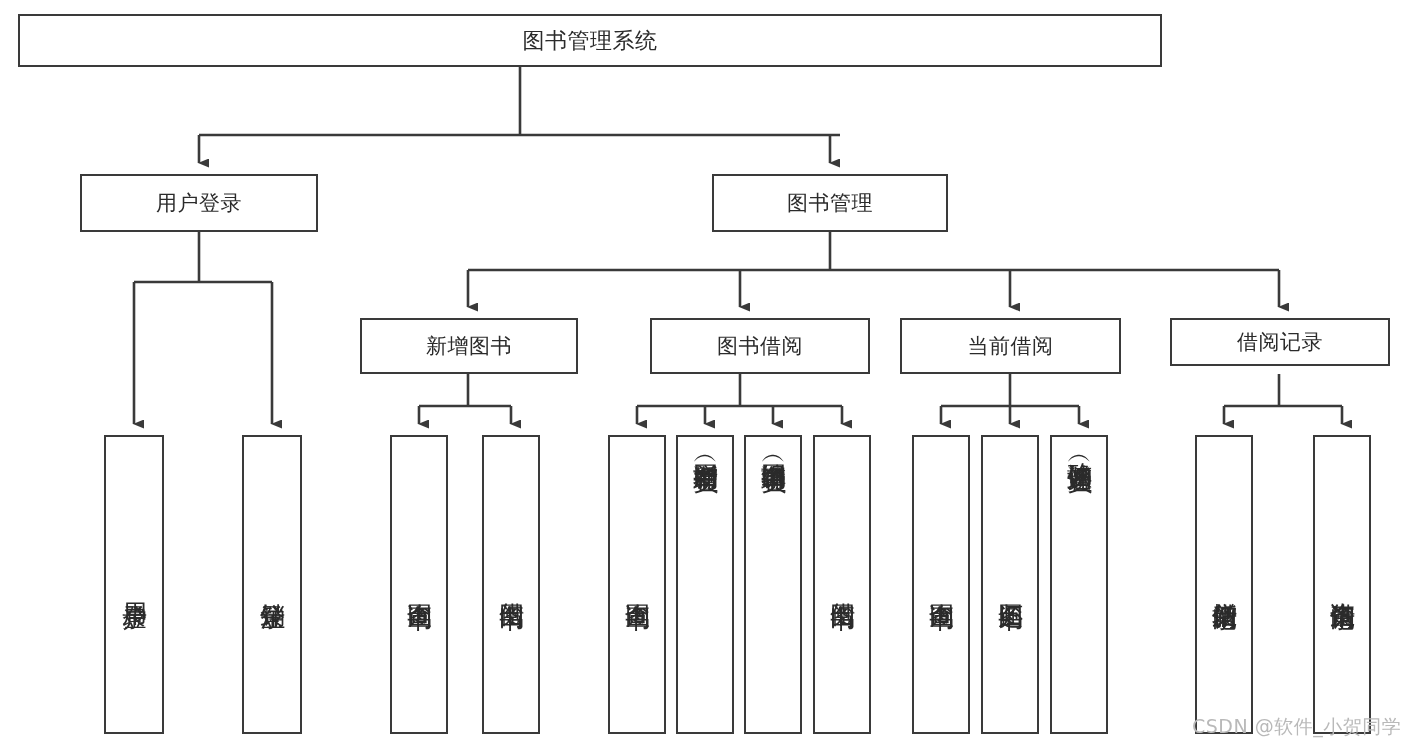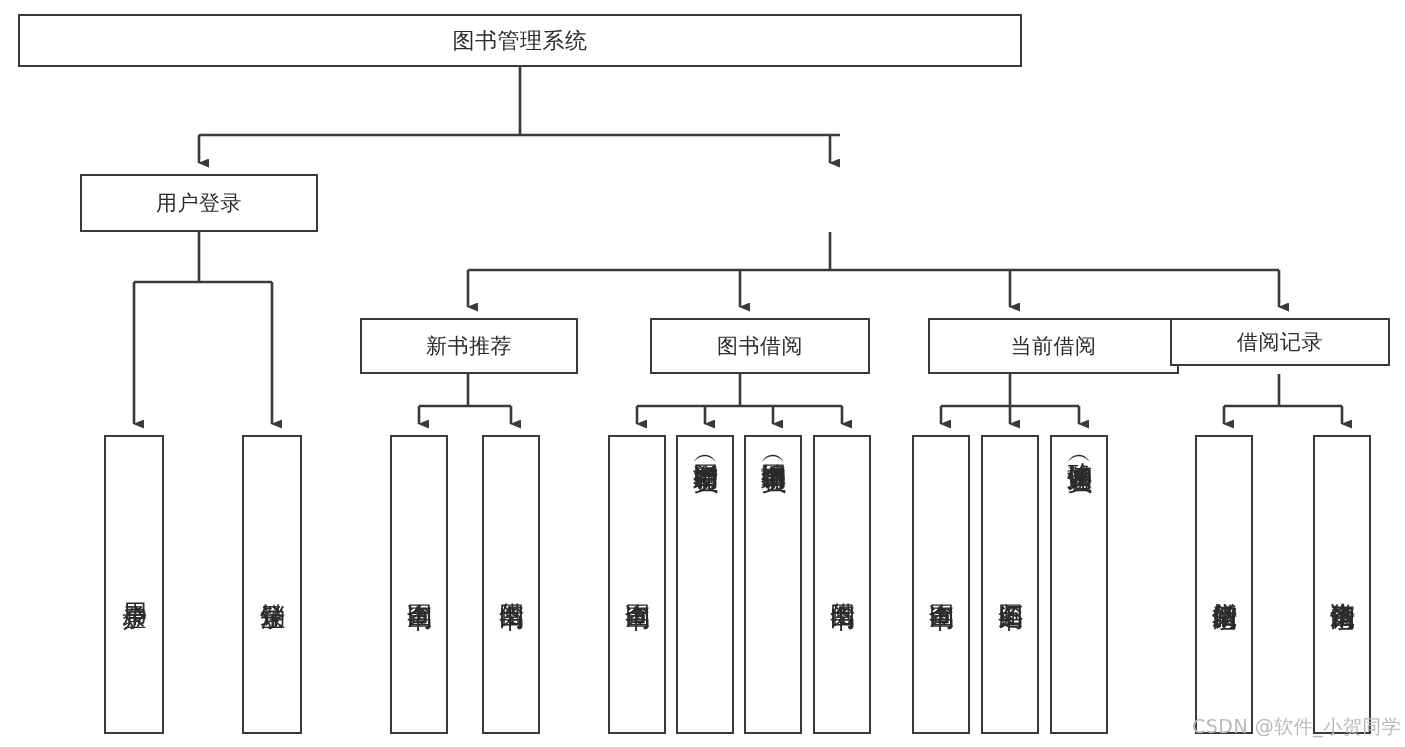--- a/index.html
+++ b/index.html
@@ -121,35 +121,38 @@
       <path d="M1010,406 L1010,424" marker-end="url(#arrow)"></path>
       <path d="M1079,406 L1079,424" marker-end="url(#arrow)"></path>
 
       <path d="M1279,374 L1279,406"></path>
       <path d="M1224,406 L1342,406"></path>
       <path d="M1224,406 L1224,424" marker-end="url(#arrow)"></path>
       <path d="M1342,406 L1342,424" marker-end="url(#arrow)"></path>
     </g>
   </svg>
 
-  <div class="node horiz root" style="left:18px; top:14px; width:1004px; height:53px;">
+  <div class="node horiz root" style="left:18px; top:14px; width:1144px; height:53px;">
     <span class="label">图书管理系统</span>
   </div>
 
   <div class="node horiz" style="left:80px; top:174px; width:238px; height:58px;">
     <span class="label">用户登录</span>
   </div>
+  <div class="node horiz" style="left:712px; top:174px; width:236px; height:58px;">
+    <span class="label">图书管理</span>
+  </div>
 
   <div class="node horiz" style="left:360px; top:318px; width:218px; height:56px;">
-    <span class="label">新书推荐</span>
+    <span class="label">新增图书</span>
   </div>
   <div class="node horiz" style="left:630px; top:318px; width:220px; height:56px;margin-left:20px;">
     <span class="label">图书借阅</span>
   </div>
-  <div class="node horiz" style="left:928px; top:318px; width:251px; height:56px;">
+  <div class="node horiz" style="left:900px; top:318px; width:221px; height:56px;">
     <span class="label">当前借阅</span>
   </div>
   <div class="node horiz" style="left:1170px; top:318px; width:220px; height:48px;">
     <span class="label">借阅记录</span>
   </div>
 
   <div class="node vert centered" style="left:104px; top:435px; width:60px; height:299px;">
     <span class="label">用户登录</span>
   </div>
   <div class="node vert centered" style="left:242px; top:435px; width:60px; height:299px;">

